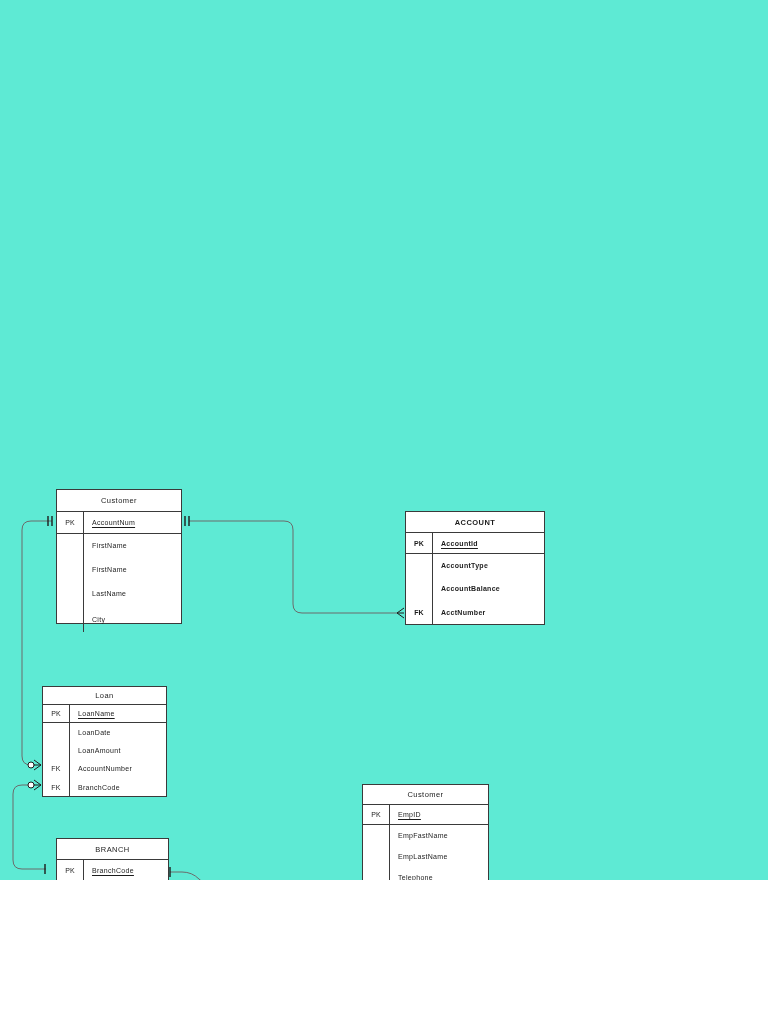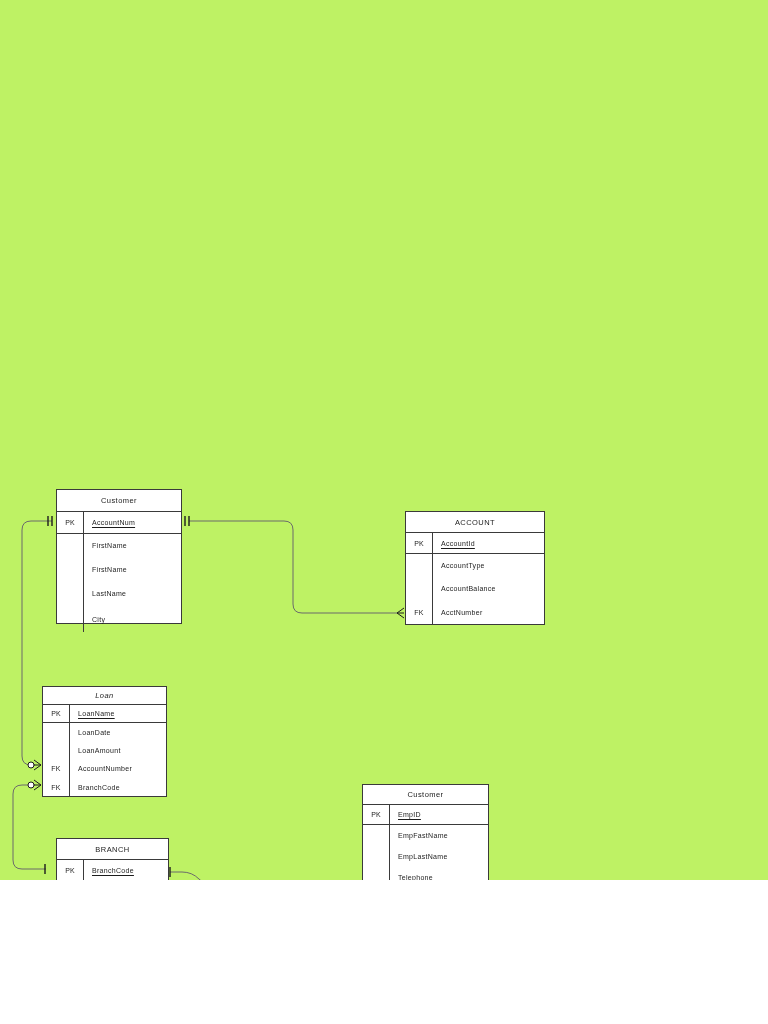--- a/index.html
+++ b/index.html
@@ -4,21 +4,21 @@
 <style>
   html, body {
     margin: 0;
     padding: 0;
     background: #ffffff;
   }
   #canvas {
     position: relative;
     width: 768px;
     height: 880px;
-    background: #bef264;
+    background: #5eead4;
     overflow: hidden;
     font-family: "Liberation Sans", sans-serif;
   }
   .entity {
     position: absolute;
     box-sizing: border-box;
     border: 1px solid #3a3a3a;
     background: #ffffff;
   }
   .entity-title {
@@ -177,21 +177,21 @@
             </div>
           </div>
           <div class="attr-row" style="height: 26px;">
             <div class="key-cell"></div>
             <div class="name-cell">
               <span>City</span>
             </div>
           </div>
         </div>
       </div>
-      <div class="entity" style="left: 405px; top: 511px; width: 140px; height: 114px;">
+      <div class="entity" style="left: 405px; top: 511px; width: 140px; height: 114px; font-weight: bold;">
         <div class="entity-title" style="height: 21px;">ACCOUNT</div>
         <div class="entity-body" style="height: 91px;">
           <div class="attr-row pk-row" style="height: 21px;">
             <div class="key-cell">PK</div>
             <div class="name-cell">
               <span class="underlined">AccountId</span>
             </div>
           </div>
           <div class="attr-row" style="height: 22px;">
             <div class="key-cell"></div>
@@ -207,21 +207,21 @@
           </div>
           <div class="attr-row" style="height: 25px;">
             <div class="key-cell">FK</div>
             <div class="name-cell">
               <span>AcctNumber</span>
             </div>
           </div>
         </div>
       </div>
       <div class="entity" style="left: 42px; top: 686px; width: 125px; height: 111px;">
-        <div class="entity-title" style="height: 18px; font-style: italic;">Loan</div>
+        <div class="entity-title" style="height: 18px;">Loan</div>
         <div class="entity-body" style="height: 91px;">
           <div class="attr-row pk-row" style="height: 18px;">
             <div class="key-cell">PK</div>
             <div class="name-cell">
               <span class="underlined">LoanName</span>
             </div>
           </div>
           <div class="attr-row" style="height: 18px;">
             <div class="key-cell"></div>
             <div class="name-cell">

